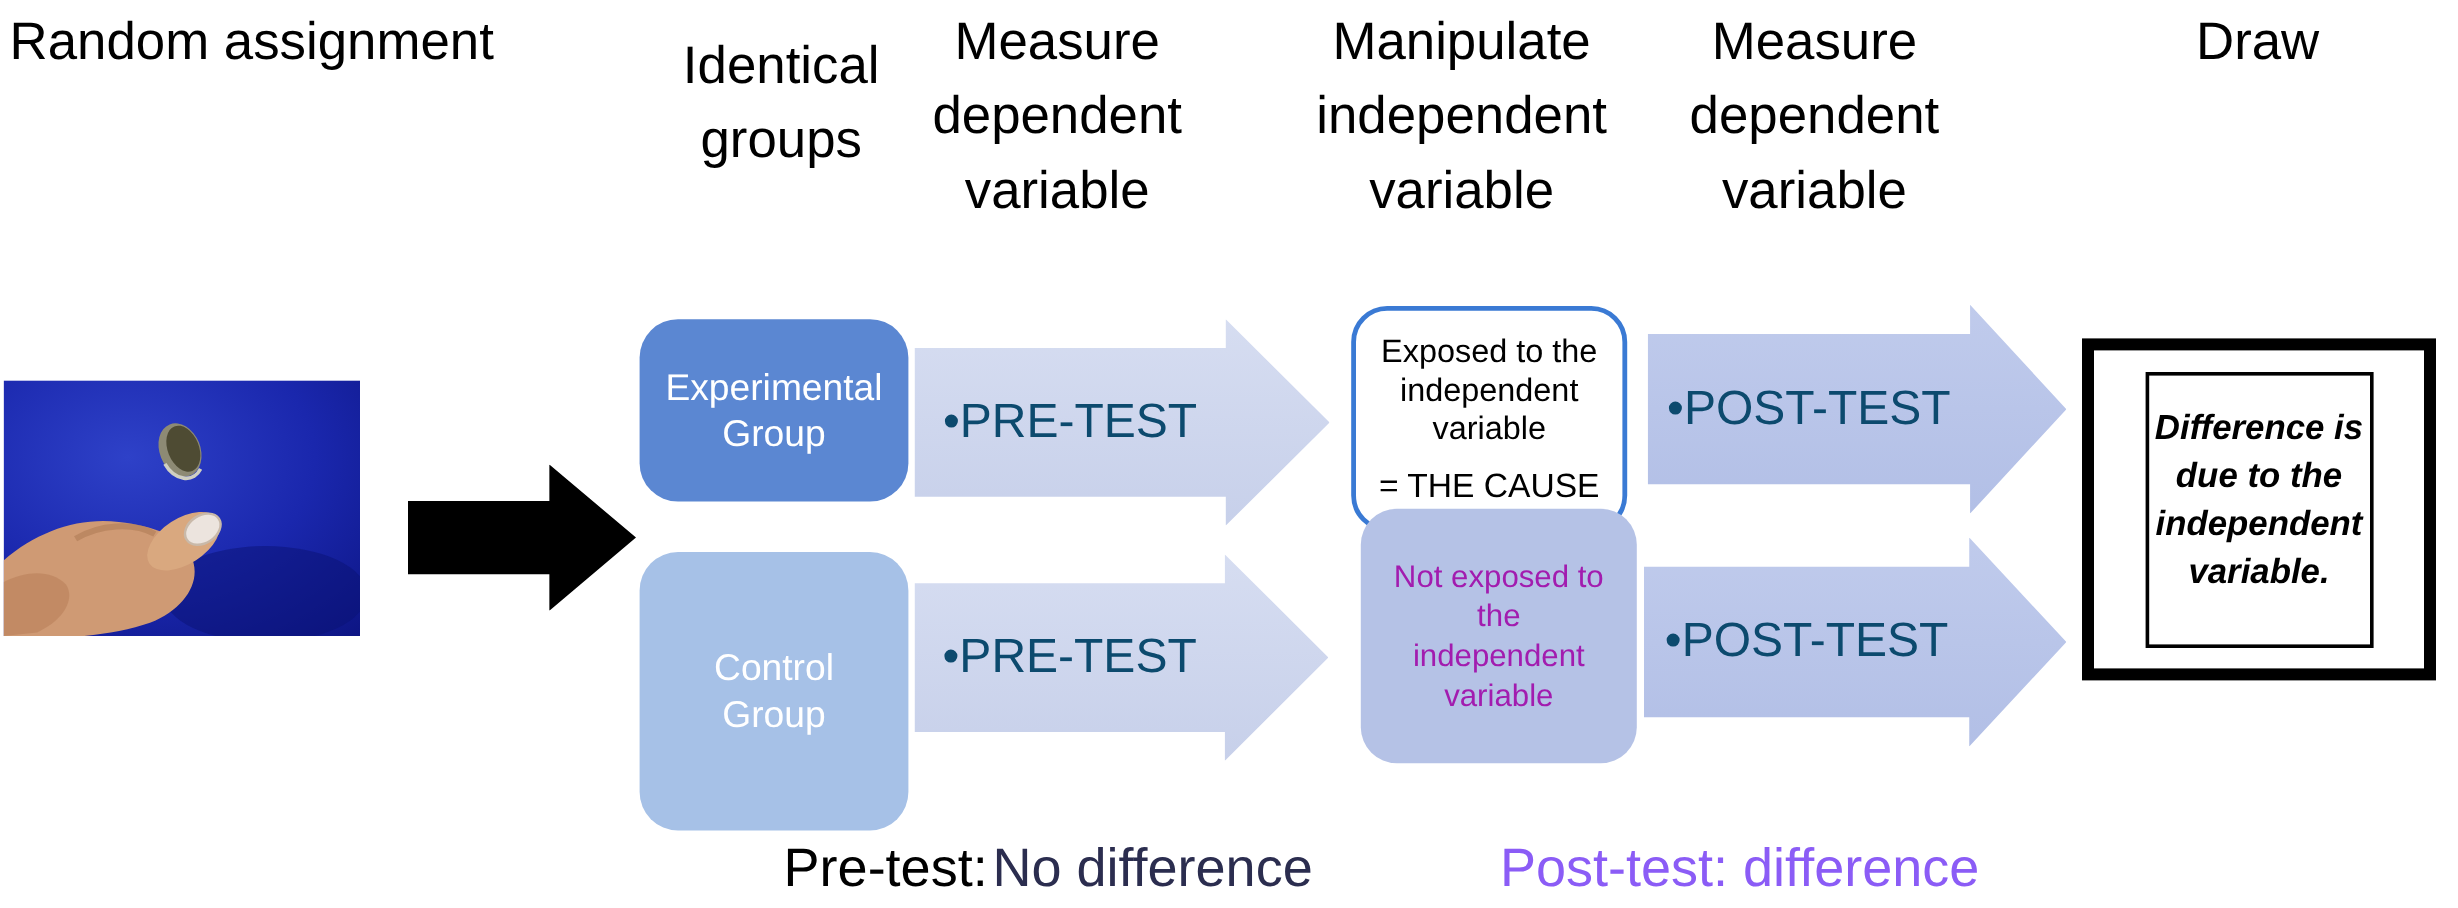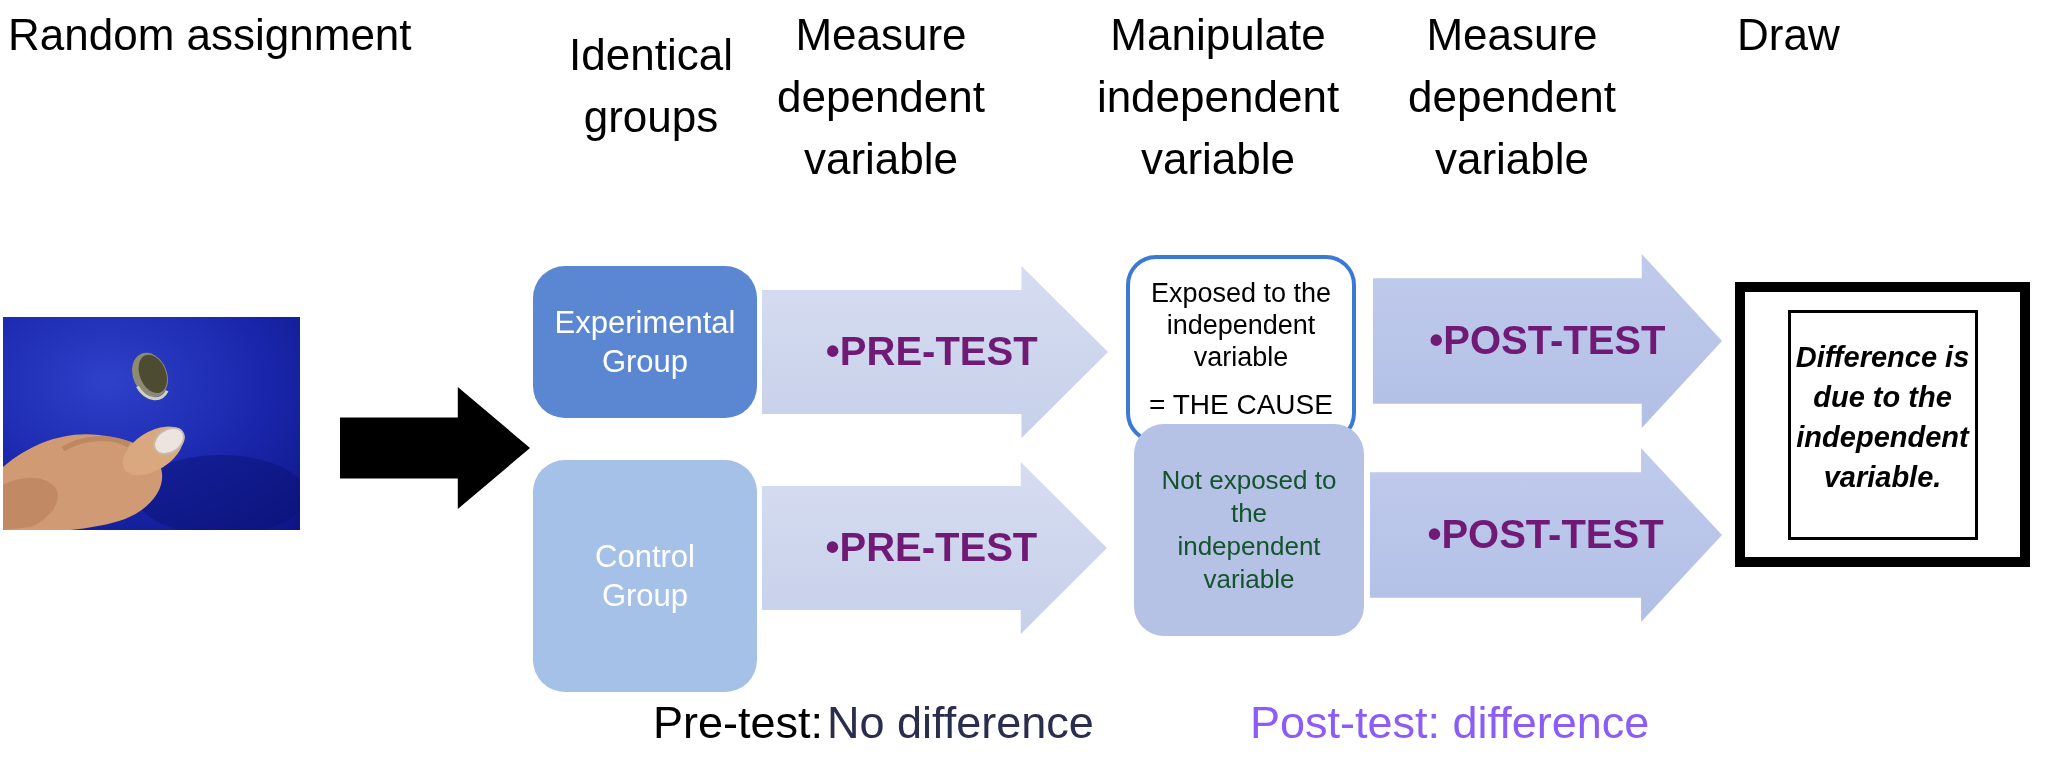--- a/index.html
+++ b/index.html
@@ -9,59 +9,59 @@
   }
   
   .hdr{position:absolute;top:4px;font-size:44px;line-height:62px;font-weight:500;
        color:#000;text-align:center;white-space:nowrap;}
   .hdr span{display:block;}
   #hdr-random{left:8px;text-align:left;}
   #hdr-identical{left:651px;transform:translateX(-50%);margin-top:20px;}
   #hdr-measure1{left:881px;transform:translateX(-50%);}
   #hdr-manipulate{left:1218px;transform:translateX(-50%);}
   #hdr-measure2{left:1512px;transform:translateX(-50%);}
-  #hdr-draw{left:1737px;text-align:center;}
+  #hdr-draw{left:1830px;text-align:center;}
   
   #photo{position:absolute;left:3px;top:317px;width:297px;height:213px;}
   
   #black-arrow{position:absolute;left:340px;top:387px;width:190px;height:122px;
     background:#000;
     clip-path:polygon(0 25%,62% 25%,62% 0,100% 50%,62% 100%,62% 75%,0 75%);}
   
   .group-box{position:absolute;border-radius:32px;color:#fff;display:flex;
     flex-direction:column;align-items:center;justify-content:center;
     font-size:31px;line-height:39px;font-weight:500;text-align:center;}
   .group-box span{display:block;}
   #exp-box{left:533px;top:266px;width:224px;height:152px;background:#5b87d2;}
   #ctrl-box{left:533px;top:460px;width:224px;height:232px;background:#a6c1e7;}
   
   .flow-arrow{position:absolute;}
   .flow-arrow .fill{position:absolute;inset:0;}
   .flow-arrow .lbl{position:absolute;left:0;top:14%;height:72%;display:flex;
-    align-items:center;justify-content:center;font-size:40px;font-weight:700;
-    color:#701a75;white-space:nowrap;padding-left:40px;}
+    align-items:center;justify-content:center;font-size:40px;font-weight:400;
+    color:#0c4a6e;white-space:nowrap;}
   .pre .fill{background:linear-gradient(#d6ddf1,#c7d0ea);
     clip-path:polygon(0 14%,75% 14%,75% 0,100% 50%,75% 100%,75% 86%,0 86%);}
   .pre .lbl{width:75%;}
   .post .fill{background:linear-gradient(#c0cbec,#b2bfe6);
     clip-path:polygon(0 14%,77% 14%,77% 0,100% 50%,77% 100%,77% 86%,0 86%);}
   .post .lbl{width:77%;}
   #pre1{left:762px;top:266px;width:346px;height:172px;}
   #post1{left:1373px;top:254px;width:349px;height:174px;}
   #pre2{left:762px;top:462px;width:345px;height:172px;}
   #post2{left:1370px;top:448px;width:352px;height:174px;}
   
   #exposed-box{position:absolute;left:1126px;top:240px;width:230px;height:188px;
     background:#fff;border:4px solid #3a7ad4;border-radius:30px;box-sizing:border-box;
     display:flex;flex-direction:column;align-items:center;justify-content:center;
     font-size:27px;line-height:32px;font-weight:500;text-align:center;color:#000;margin-top:15px;}
   #exposed-box .cause{margin-top:16px;font-size:28px;}
   #exposed-box span{display:block;}
   #notexposed-box{position:absolute;left:1134px;top:424px;width:230px;height:212px;
-    background:#b5c2e6;border-radius:30px;color:#14532d;
+    background:#b5c2e6;border-radius:30px;color:#a21caf;
     display:flex;flex-direction:column;align-items:center;justify-content:center;
     font-size:26px;line-height:33px;font-weight:500;text-align:center;}
   #notexposed-box span{display:block;}
   
   #conclusion-outer{position:absolute;left:1735px;top:282px;width:295px;height:285px;
     border:10px solid #000;box-sizing:border-box;background:#fff;
     display:flex;align-items:center;justify-content:center;}
   #conclusion-inner{width:190px;height:230px;border:3px solid #000;box-sizing:border-box;
     font-style:italic;font-weight:600;font-size:29px;line-height:40px;text-align:center;
     padding-top:24px;}

